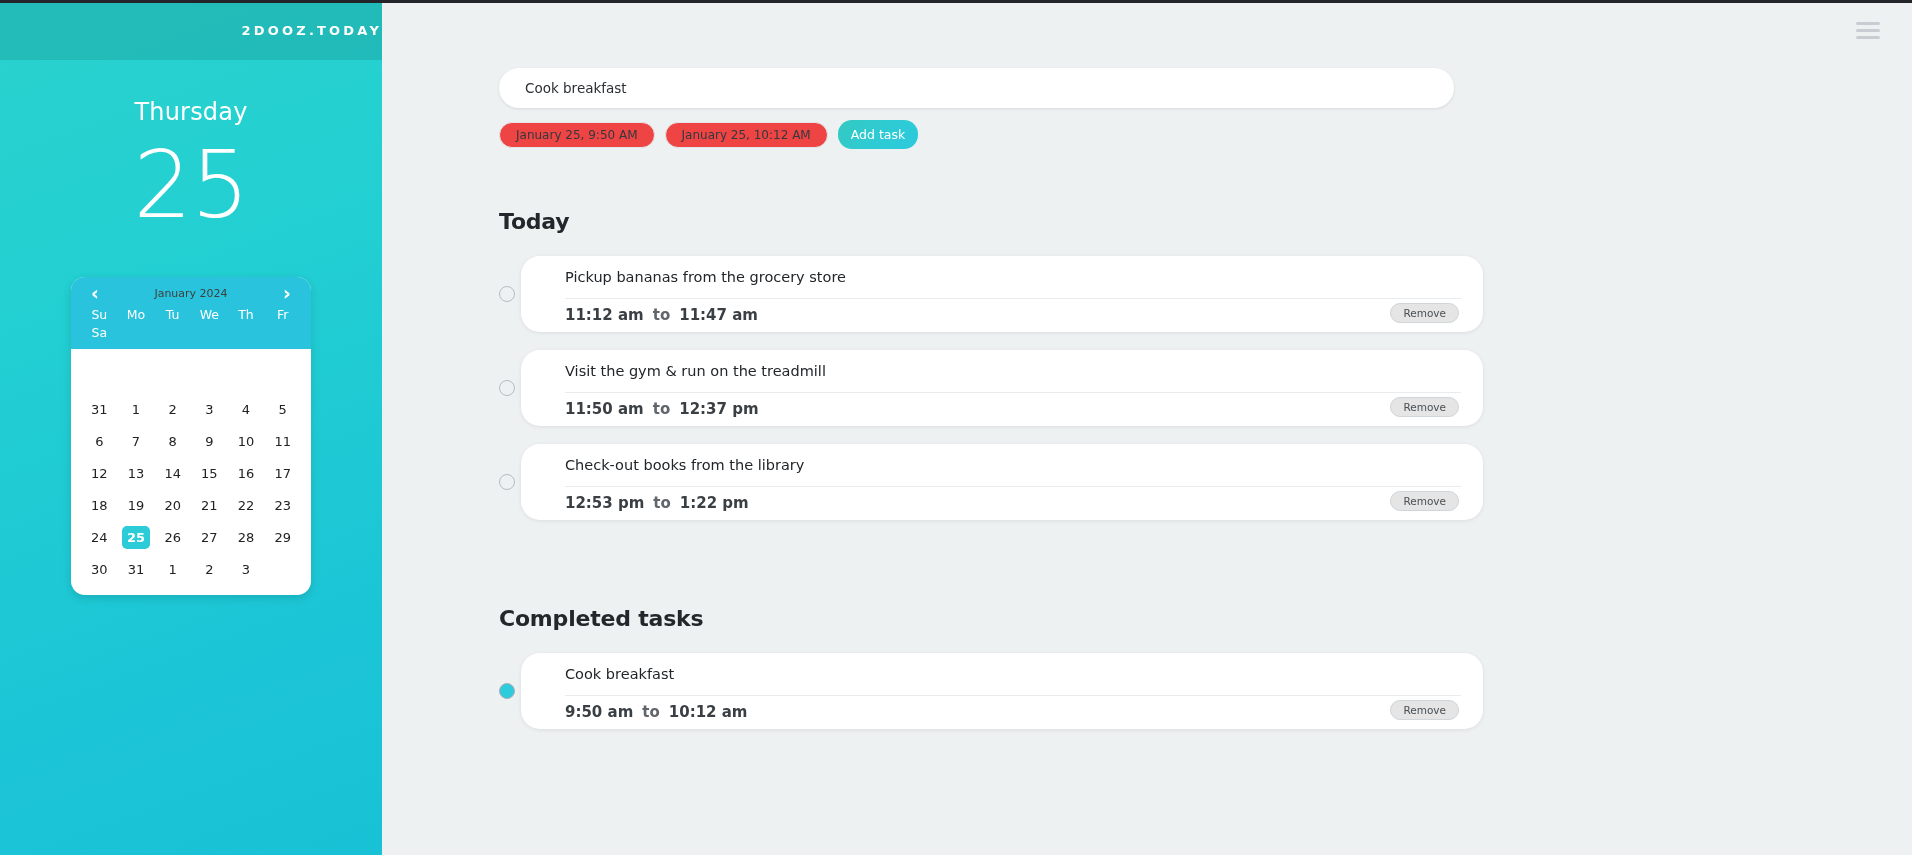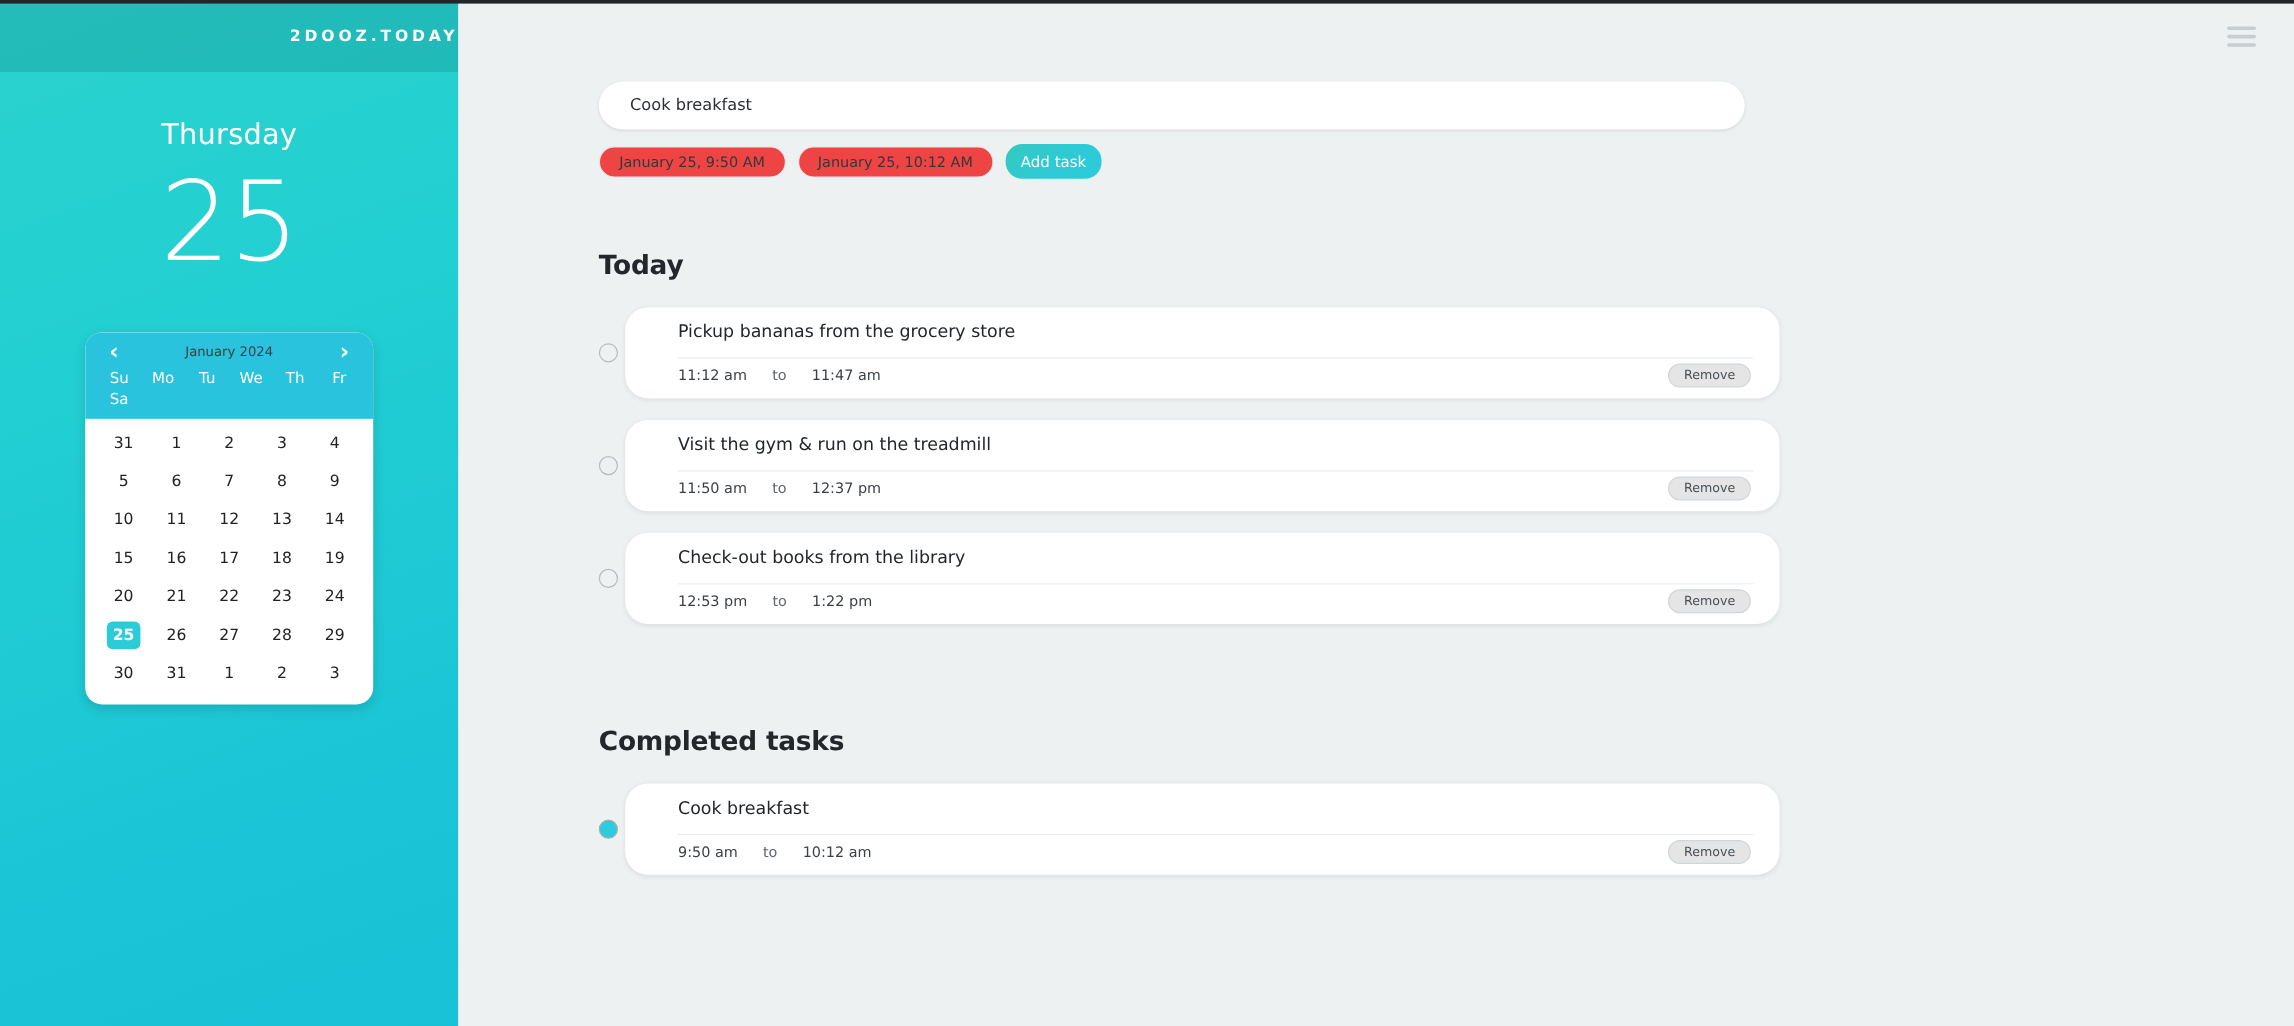--- a/index.html
+++ b/index.html
@@ -121,22 +121,23 @@
 
   .cal-dow span {
     text-align: center;
     color: #ffffff;
     font-size: 12.5px;
     padding-bottom: 3px;
   }
 
   .cal-grid {
     display: grid;
-    grid-template-columns: repeat(5, 1fr);
+    grid-template-columns: repeat(6, 1fr);
     padding: 4px 10px 0 10px;
+    margin-top: 40px;
   }
 
   .cal-cell {
     height: 32px;
     display: flex;
     align-items: center;
     justify-content: center;
     font-size: 13px;
     color: #222222;
     cursor: pointer;
@@ -277,25 +278,26 @@
     right: 22px;
     top: 42px;
     height: 1px;
     background: #e9ecee;
   }
 
   .task-times {
     position: absolute;
     left: 44px;
     top: 50px;
-    font-size: 12px;
+    font-size: 15px;
     color: #3a3f44;
     display: flex;
     align-items: center;
-    gap: 21px;
+    gap: 9px;
+    font-weight: bold;
   }
 
   .task-times .to { color: #60666b; }
 
   .remove-btn {
     position: absolute;
     right: 24px;
     top: 47px;
     background: #e5e5e5;
     border: 1px solid #cfd5d9;

